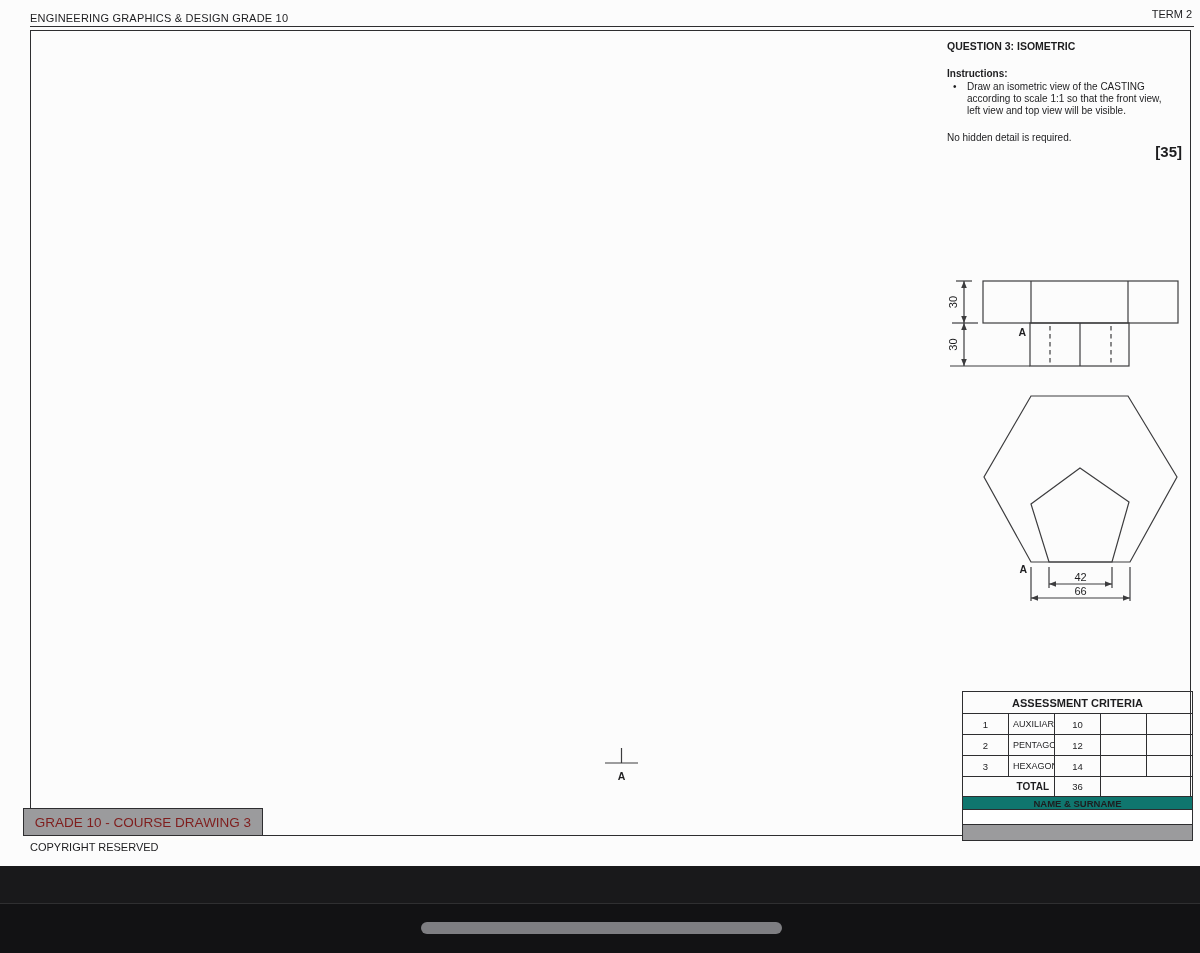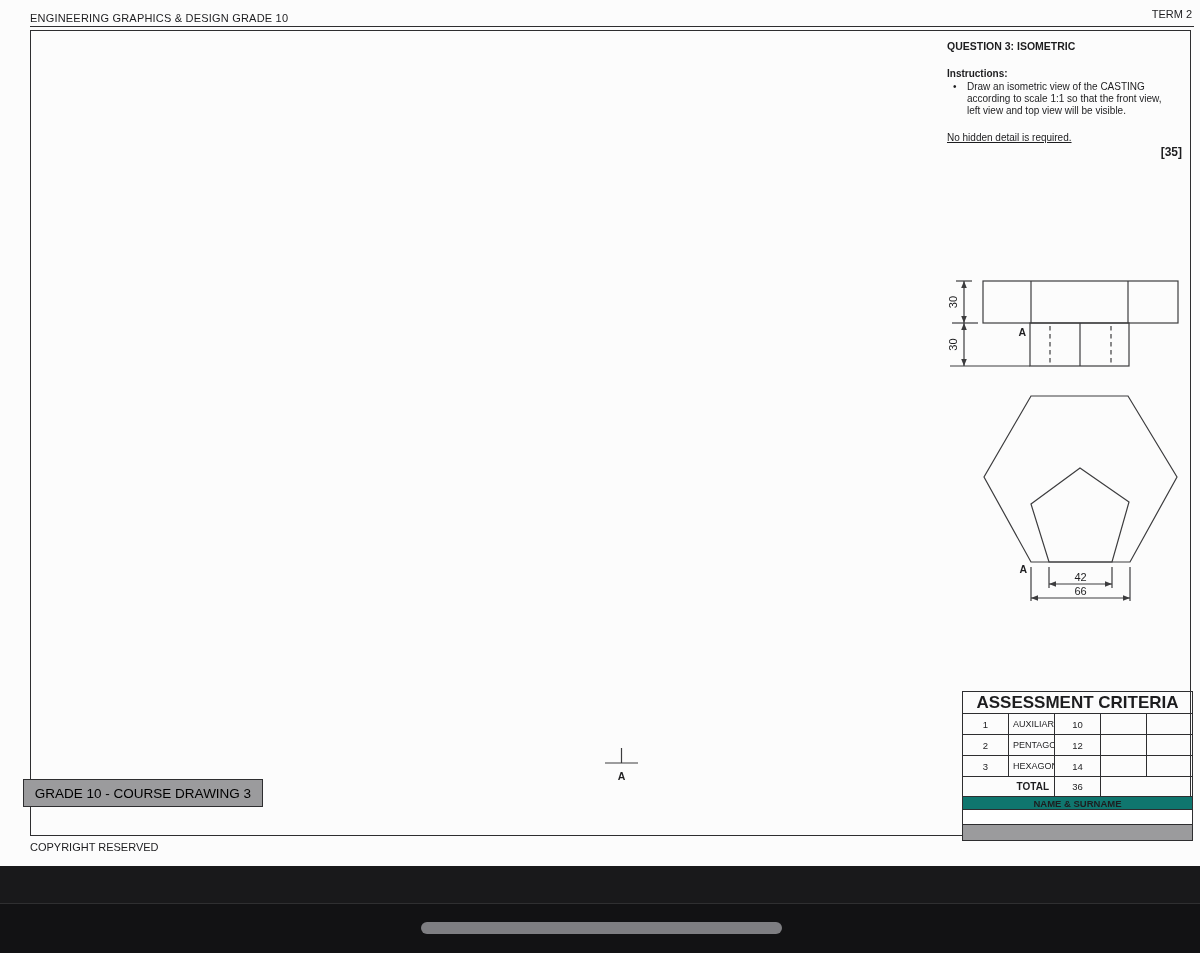--- a/index.html
+++ b/index.html
@@ -14,51 +14,51 @@
   
   .qblock{position:absolute;left:947px;top:40px;width:237px;font-size:10px;line-height:12px;}
   .q-title{font-weight:bold;font-size:10.5px;}
   .q-sec1{margin-top:20px;}
   .q-sec2{margin-top:16px;}
   .q-label{font-weight:bold;}
   .bullet-item{display:flex;margin-top:1px;}
   .bullet-marker{width:14px;padding-left:6px;flex:0 0 auto;}
   .bullet-marker::before{content:"\2022";}
   .bullet-lines{flex:1;}
-  .q-note{margin-top:15px;text-decoration:underline;}
-  .q-marks{margin-top:2px;text-align:right;font-weight:bold;font-size:12px;padding-right:2px;}
+  .q-note{margin-top:15px;}
+  .q-marks{margin-top:2px;text-align:right;font-weight:bold;font-size:15px;padding-right:2px;}
   
   svg{overflow:visible;}
   svg line, svg polygon.outline, svg rect{stroke:#3c3c3e;stroke-width:1.2;fill:none;}
   svg polygon.arrow{fill:#3c3c3e;stroke:none;}
   svg text{font-family:"Liberation Sans", sans-serif;font-size:11px;fill:#1e1e20;}
   svg text.pt{font-weight:bold;font-size:10.5px;}
   .topview-svg{position:absolute;left:945px;top:270px;}
   .frontview-svg{position:absolute;left:975px;top:388px;}
   .amarker-svg{position:absolute;left:595px;top:743px;}
   
   .assess{position:absolute;left:962px;top:691px;}
   .assess table{border-collapse:collapse;table-layout:fixed;width:231px;border:1.6px solid #2e2e30;}
   .assess td{border:1.2px solid #2e2e30;padding:0;font-size:9.5px;color:#1d1d1f;overflow:hidden;white-space:nowrap;}
   .assess .c-num{width:23px;text-align:center;}
   .assess .c-label{width:128px;padding-left:4px;font-size:9px;}
   .assess .c-mark{width:30px;text-align:center;}
   .assess .c-e1{width:25px;}
   .assess .c-e2{width:25px;}
-  .assess .row-head td{height:21px;font-weight:bold;font-size:17px;text-align:center;}
+  .assess .row-head td{height:21px;font-weight:bold;font-size:11px;text-align:center;}
   .assess .row-item td{height:20px;}
   .assess .row-total td{height:19px;}
   .assess .t-label{text-align:right;font-weight:bold;font-size:10px;padding-right:5px;}
   .assess .row-name td{height:12px;background:#0f766e;text-align:center;font-weight:bold;font-size:9.5px;}
   .assess .row-blank td{height:14px;background:#fff;}
   .assess .row-gray td{height:15px;background:#9b9b9d;}
   
-  .gradebox{position:absolute;left:23px;top:779px;width:238px;height:26px;background:#9b9b9d;
+  .gradebox{position:absolute;left:23px;top:808px;width:238px;height:26px;background:#9b9b9d;
             border:1.8px solid #2e2e30;display:flex;align-items:center;justify-content:center;
-            font-size:13.5px;color:#000000;}
+            font-size:13.5px;color:#7f1d1d;}
   .copyright{position:absolute;left:30px;top:841px;font-size:11px;}
   
   .band-top{position:absolute;left:0;top:866px;width:1200px;height:37px;background:#19191b;border-bottom:1px solid #2f2f31;}
   .band-bottom{position:absolute;left:0;top:904px;width:1200px;height:49px;background:#121214;}
   .home-pill{position:absolute;left:421px;top:922px;width:361px;height:12px;border-radius:6px;background:#7e7e82;}
 </style>
 </head>
 <body>
 
 <div class="screen">

